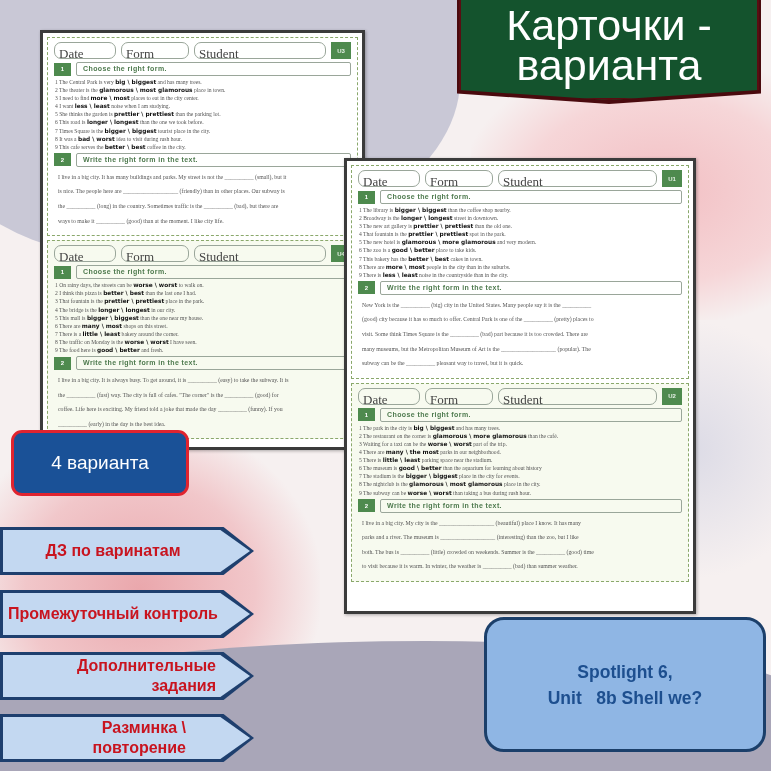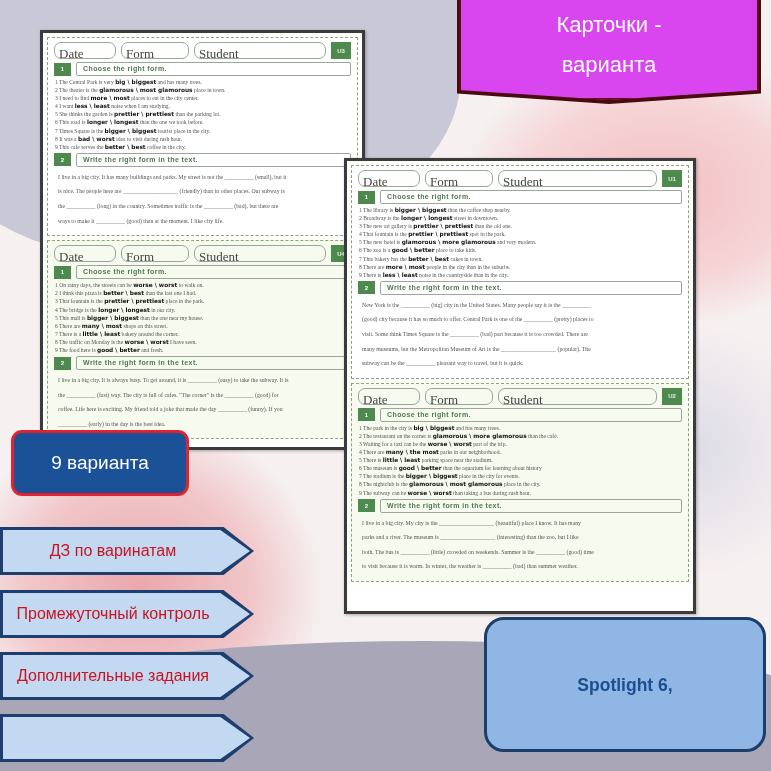--- a/index.html
+++ b/index.html
@@ -18,29 +18,29 @@
 .hdr .f{border:1px solid #9aa69a;border-radius:7px;font-family:"Liberation Serif",serif;font-size:13px;color:#444;padding:3px 4px}
 .hdr .f.date{width:62px}.hdr .f.form{width:68px}.hdr .f.student{flex:1}
 .hdr .u{width:20px;background:#4e8a4e;color:#e8f2e8;font-size:6px;font-weight:bold;display:flex;align-items:center;justify-content:center}
 .task{display:flex;gap:5px;align-items:center;margin:2px 0 2px 0}
 .task .n{width:17px;height:13px;background:#4e8a4e;color:#fff;font-size:6px;font-weight:bold;display:flex;align-items:center;justify-content:center}
 .task .t{flex:1;border:1px solid #9aa69a;border-radius:2px;height:14px;font-size:7px;font-weight:bold;color:#4e7a4e;padding:2px 6px;letter-spacing:.4px}
 .items{font-family:"Liberation Serif",serif;font-size:5.6px;color:#555;line-height:8.1px;padding-left:1px}
 .items b{font-family:"DejaVu Sans",sans-serif;font-weight:bold;color:#111;font-size:5.8px}
 .para{font-family:"Liberation Serif",serif;font-size:5.8px;color:#555;line-height:14.6px;padding:1px 4px}
 
-.banner{position:absolute;left:459px;top:0;width:300px;height:100px;background:#d946ef;border:2px solid #5a0d12;border-top:none;clip-path:polygon(0 0,100% 0,100% 90%,50% 100%,0 90%);display:flex;align-items:center;justify-content:center;flex-direction:column;color:#fff;font-size:22px;line-height:40px;text-align:center;padding-bottom:8px}
+.banner{position:absolute;left:459px;top:0;width:300px;height:100px;background:#14532d;border:2px solid #5a0d12;border-top:none;clip-path:polygon(0 0,100% 0,100% 90%,50% 100%,0 90%);display:flex;align-items:center;justify-content:center;flex-direction:column;color:#fff;font-size:43px;line-height:40px;text-align:center;padding-bottom:8px}
 .banner-wrap{position:absolute;left:457px;top:0;width:304px;height:104px;background:#4a0a0e;clip-path:polygon(0 0,100% 0,100% 90%,50% 100%,0 90%)}
 
 .variants{position:absolute;left:11px;top:430px;width:178px;height:66px;background:#1a5197;border:3px solid #e0242f;border-radius:11px;color:#fff;font-size:19px;display:flex;align-items:center;justify-content:center}
 
 .tag{position:absolute;left:0;width:254px;height:48px}
 .tag .outer{position:absolute;inset:0;background:#1e3f6e;clip-path:polygon(0 0,88% 0,100% 50%,88% 100%,0 100%)}
 .tag .inner{position:absolute;left:3px;top:3px;right:4px;bottom:3px;background:#c3d8f1;clip-path:polygon(0 0,88% 0,100% 50%,88% 100%,0 100%)}
-.tag .lbl{position:absolute;left:0;top:0;width:226px;height:100%;display:flex;align-items:center;justify-content:center;text-align:right;color:#c8141f;font-weight:normal;font-size:16px;line-height:20px}
+.tag .lbl{position:absolute;left:0;top:0;width:226px;height:100%;display:flex;align-items:center;justify-content:center;text-align:right;color:#c8141f;font-weight:bold;font-size:16px;line-height:20px}
 
 .info{position:absolute;left:484px;top:617px;width:282px;height:135px;background:#8fb6e4;border:3px solid #1b3f6a;border-radius:20px;color:#1d4f8f;font-weight:bold;font-size:17.5px;line-height:26px;text-align:center;display:flex;align-items:center;justify-content:center;flex-direction:column}
 </style>
 </head>
 <body>
 
 <div class="bg">
   <div class="blob1"></div>
   <div class="blob2"></div>
   <div class="blob4"></div>
@@ -187,38 +187,40 @@
     </div>
   </div>
 
 <div class="banner-wrap"></div>
 <div class="banner">
   <span>Карточки -</span>
   <span>варианта</span>
 </div>
 
 <div class="variants">
-  <span>9 варианта</span>
+  <span>4 варианта</span>
 </div>
 
 <div class="tag" style="top:527px">
   <div class="outer"></div>
     <div class="inner"></div>
   <div class="lbl">ДЗ по варинатам</div>
 </div>
 <div class="tag" style="top:590px">
   <div class="outer"></div>
     <div class="inner"></div>
   <div class="lbl" style="padding:0 4px">Промежуточный контроль</div>
 </div>
 <div class="tag" style="top:652px">
   <div class="outer"></div>
     <div class="inner"></div>
-  <div class="lbl" style="padding:0 0">Дополнительные задания</div>
+  <div class="lbl" style="padding:0 10px">Дополнительные задания</div>
 </div>
 <div class="tag" style="top:714px">
   <div class="outer"></div>
     <div class="inner"></div>
+  <div class="lbl" style="padding:0 40px">Разминка \ повторение</div>
 </div>
 
 <div class="info">
   <span>Spotlight 6,</span>
+  <span style="white-space:pre">Unit   8b Shell we?</span>
 </div>
 
 </body></html>

